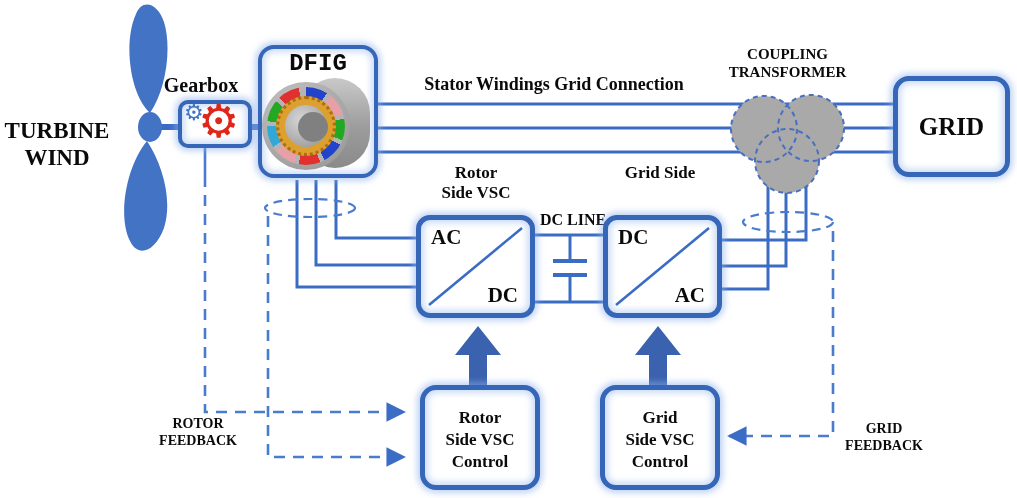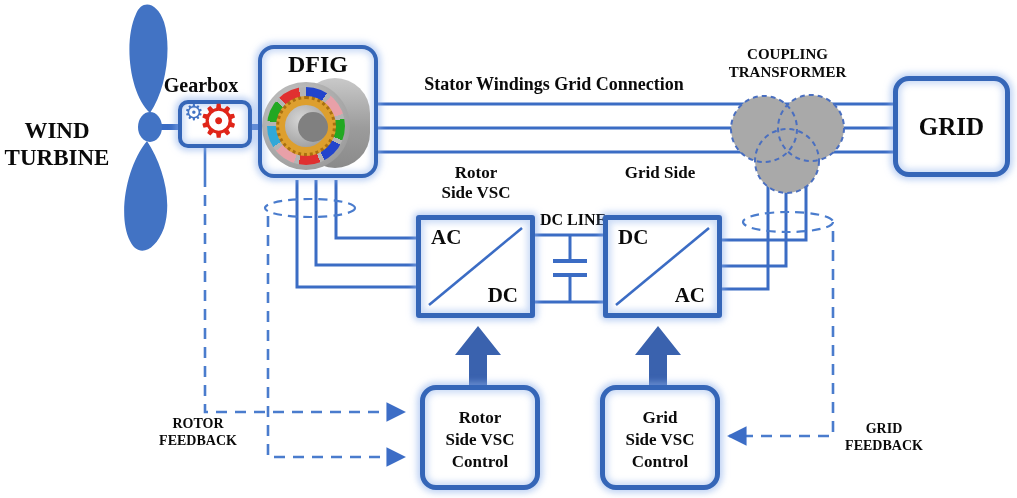--- a/index.html
+++ b/index.html
@@ -7,21 +7,21 @@
     position:relative;width:1017px;height:498px;background:#fff;overflow:hidden;
     font-family:"Liberation Serif","DejaVu Serif",serif;color:#0a0a0a;
   }
   #wires{position:absolute;left:0;top:0;width:1017px;height:498px;}
   .lbl{position:absolute;font-weight:bold;text-align:center;line-height:1.18;white-space:nowrap;}
   .box{
     position:absolute;box-sizing:border-box;background:#fff;
     border:4px solid var(--border_blue,#3566b8);border-radius:12px;
     box-shadow:0 0 6px 3px rgba(140,175,235,.55), inset 0 0 6px 3px rgba(140,175,235,.45);
   }
-  .thick{border-width:5px;border-radius:3px;}
+  .thick{border-width:5px;border-radius:14px;}
   .convtxt{position:absolute;font-weight:bold;font-size:21px;}
   .ctl-line{display:block;}
   .gear{position:absolute;line-height:1;font-family:"DejaVu Sans",sans-serif;font-weight:normal;}
   
   .gen{position:absolute;left:262px;top:72px;width:114px;height:104px;}
   .gen div{position:absolute;border-radius:50%;}
   .gen .backcyl{left:38px;top:6px;width:70px;height:90px;border-radius:35px;
     background:linear-gradient(180deg,#c9c9c9 0%,#9c9c9c 55%,#8a8a8a 100%);}
   .gen .rim{left:0px;top:10px;width:88px;height:88px;
     background:radial-gradient(circle at 40% 35%,#cfcfcf,#9a9a9a 80%);}
@@ -106,22 +106,22 @@
       <path d="M833,231 V436 H729" stroke-dasharray="11 8" marker-end="url(#arr)"></path>
     </g>
 
     <g fill="#3a62ae">
       <path d="M469,385 V355 H455 L478,326 L501,355 H487 V385 Z"></path>
       <path d="M649,385 V355 H635 L658,326 L681,355 H667 V385 Z"></path>
     </g>
   </svg>
 
   <div class="lbl" style="left:0px;top:117px;width:114px;font-size:23px;">
+    <span class="ctl-line">TURBINE</span>
     <span class="ctl-line">WIND</span>
-    <span class="ctl-line">TURBINE</span>
   </div>
 
   <div class="lbl" style="left:156px;top:74px;width:90px;font-size:20px;">Gearbox</div>
 
   <div class="lbl" style="left:398px;top:74px;width:312px;font-size:18px;">Stator Windings Grid Connection</div>
 
   <div class="lbl" style="left:705px;top:46px;width:165px;font-size:15px;">
     <span class="ctl-line">COUPLING</span>
     <span class="ctl-line">TRANSFORMER</span>
   </div>
@@ -146,21 +146,21 @@
     <span class="ctl-line">GRID</span>
     <span class="ctl-line">FEEDBACK</span>
   </div>
 
   <div class="box" style="left:178px;top:100px;width:74px;height:48px;border-radius:10px;">
     <span class="gear" style="left:2px;top:-2px;font-size:22px;color:#4273c4;">⚙</span>
     <span class="gear" style="left:16px;top:-6px;font-size:46px;color:#e02519;">⚙</span>
   </div>
 
   <div class="box" style="left:258px;top:45px;width:120px;height:133px;border-radius:16px;"></div>
-  <div class="lbl" style="left:258px;top:50px;width:120px;font-size:24px;">DFIG</div>
+  <div class="lbl" style="left:258px;top:50px;width:120px;font-size:24px;font-family:Liberation Mono, monospace;">DFIG</div>
   <div class="gen">
     <div class="backcyl"></div>
     <div class="rim"></div>
     <div class="segring"></div>
     <div class="goldring"></div>
     <div class="core"></div>
     <div class="bore"></div>
   </div>
 
   <div class="box thick" style="left:416px;top:215px;width:119px;height:103px;">

